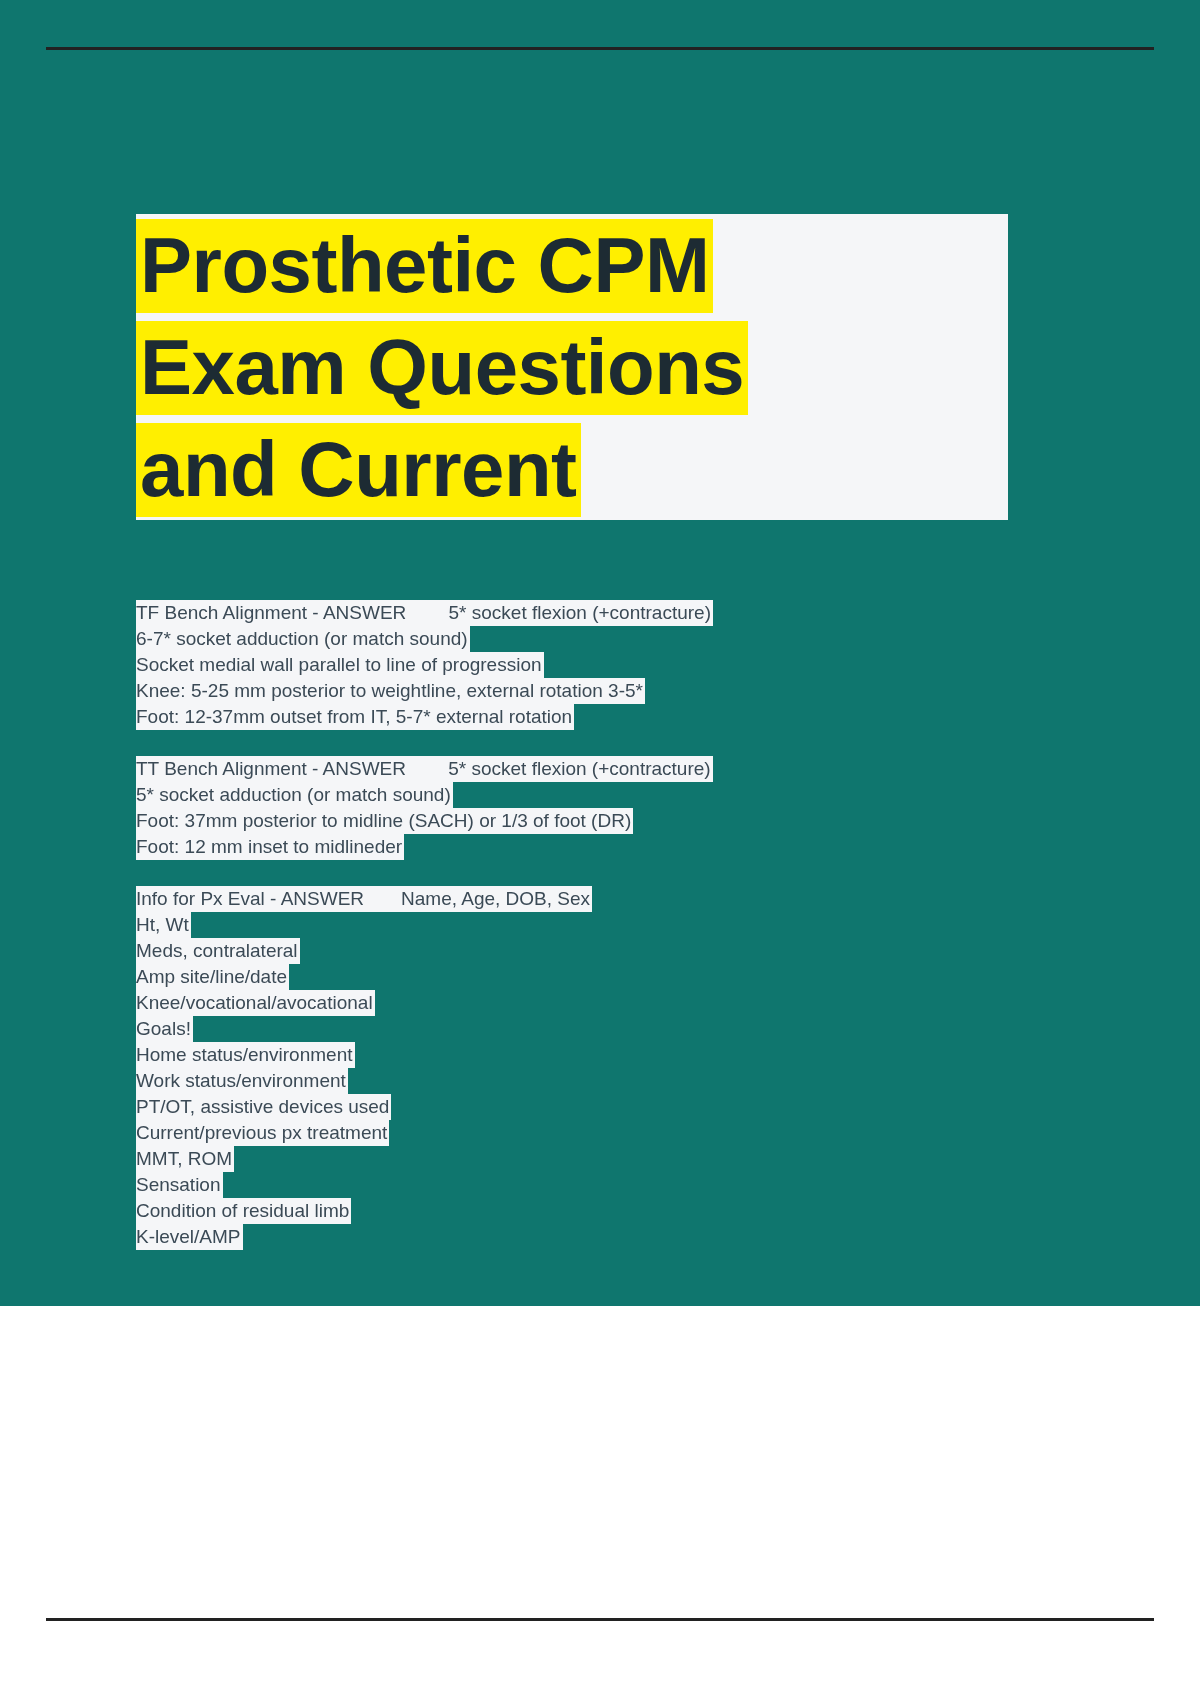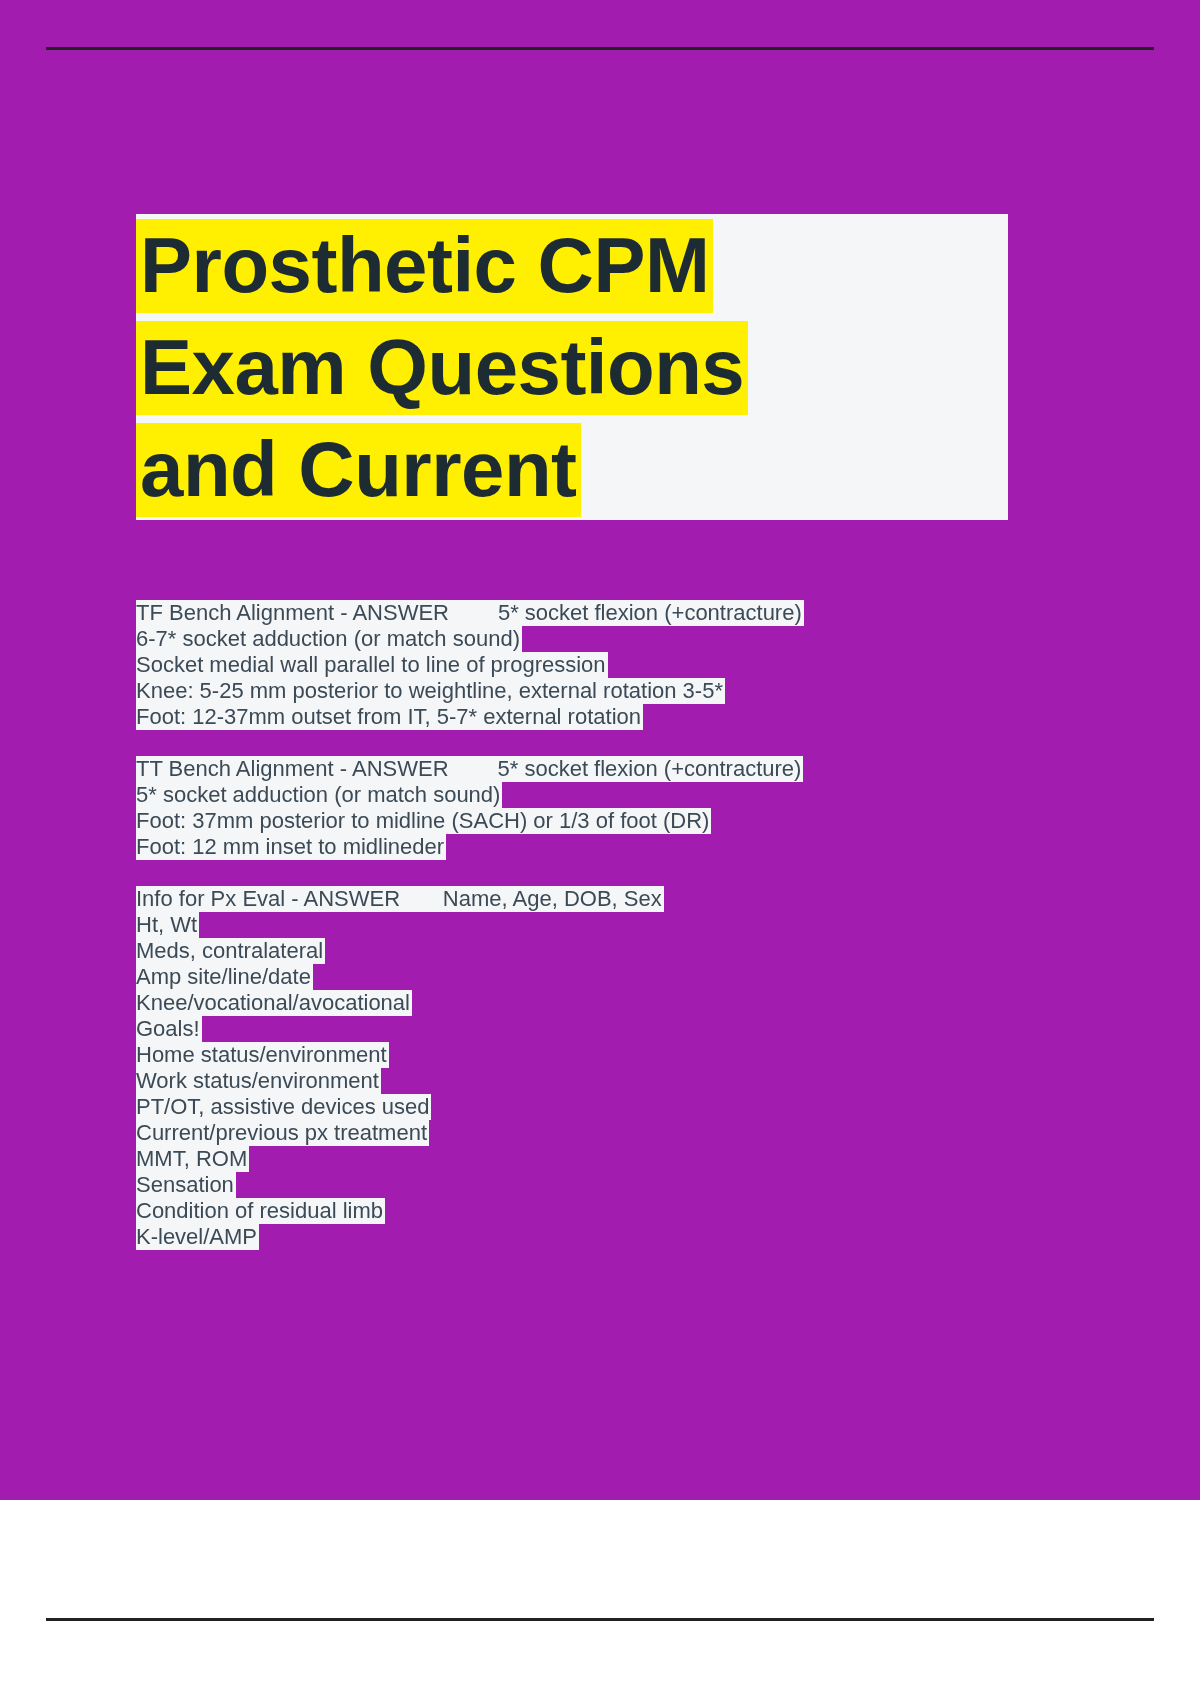--- a/index.html
+++ b/index.html
@@ -12,22 +12,22 @@
     height: 1700px;
     font-family: "Liberation Sans", sans-serif;
     position: relative;
     overflow: hidden;
   }
   .page {
     position: absolute;
     left: 0;
     top: 0;
     width: 1200px;
-    height: 1500px;
-    background: #a21caf;
+    height: 1306px;
+    background: #0f766e;
   }
   .rule {
     position: absolute;
     left: 46px;
     width: 1108px;
     height: 3px;
     background: #222222;
   }
   .rule-top { top: 47px; }
   .rule-bottom { top: 1618px; }
@@ -59,21 +59,21 @@
   .body-block {
     position: absolute;
     left: 136px;
     top: 600px;
     width: 880px;
   }
   .qa-group {
     margin-bottom: 26px;
   }
   .qa-line {
-    font-size: 22px;
+    font-size: 19px;
     line-height: 26px;
     color: #3b4a56;
     white-space: pre;
     background: #f5f6f8;
     display: block;
     width: fit-content;
     padding-right: 2px;
   }
   .qa-line.head {
     color: #3b4a56;

